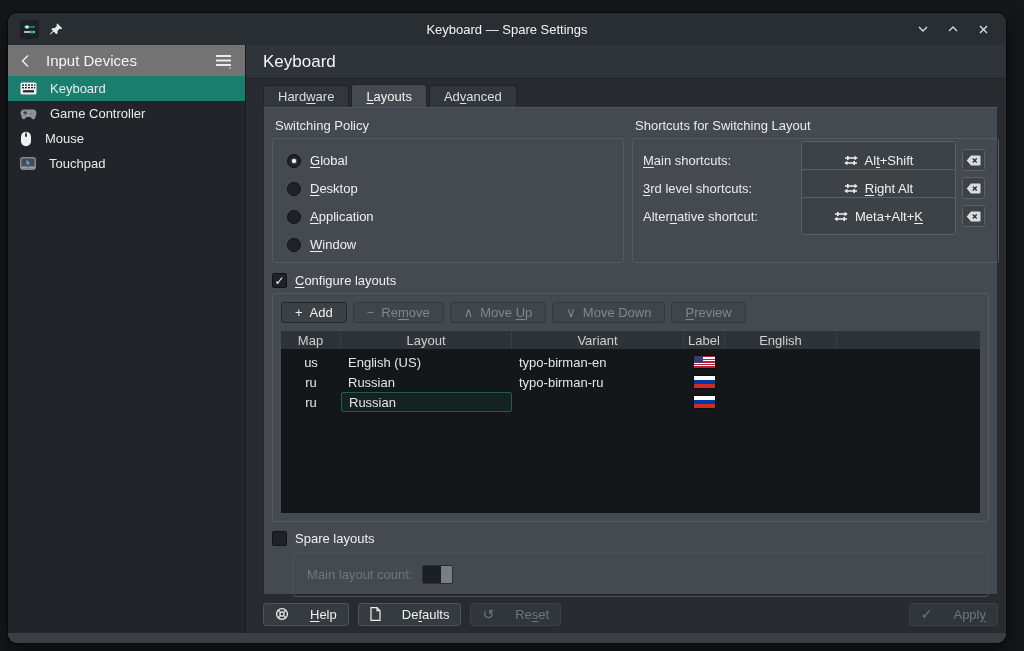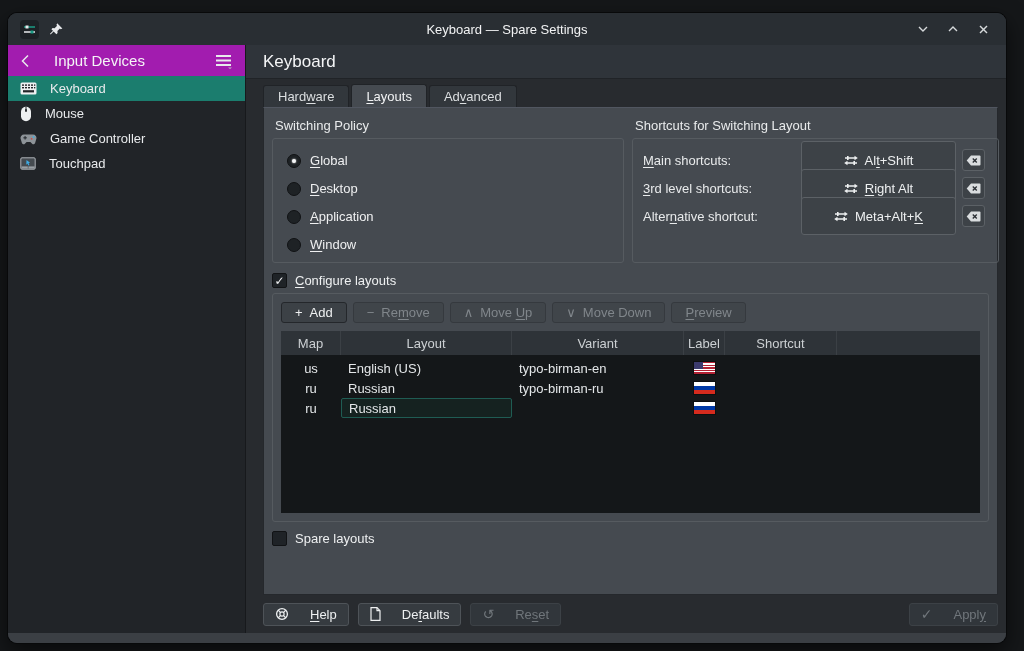--- a/index.html
+++ b/index.html
@@ -21,22 +21,22 @@
   .win-title { position:absolute; left:0; right:0; text-align:center; color:#f2f3f4; pointer-events:none; }
   .win-controls { margin-left:auto; display:flex; gap:8px; z-index:2; }
   .win-btn { width:22px; height:22px; display:flex; align-items:center; justify-content:center; border-radius:3px; }
 
   
   .win-body { flex:1 1 auto; display:flex; min-height:0; }
 
   
   .sidebar { width:238px; flex:0 0 238px; background:#212428; border-right:1px solid #17191c;
              display:flex; flex-direction:column; }
-  .sidebar-header { height:31px; background:#a21caf; display:flex; align-items:center;
-                    padding:0 12px; gap:24px; flex:0 0 auto; }
+  .sidebar-header { height:31px; background:#737373; display:flex; align-items:center;
+                    padding:0 12px; gap:16px; flex:0 0 auto; }
   .sidebar-header .hdr-label { font-size:15px; color:#f4f5f6; flex:1; }
   .side-item { height:25px; display:flex; align-items:center; gap:13px; padding:0 12px; color:#e8eaec; }
   .side-item[data-selected="true"] { background:#1b7d6e; }
 
   
   .main { flex:1; display:flex; flex-direction:column; min-width:0; }
   .page-header { height:34px; background:#2f343a; border-bottom:1px solid #202327;
                  display:flex; align-items:center; padding:0 17px; flex:0 0 auto; }
   .page-title { font-size:17px; color:#f4f5f6; }
   .content { flex:1; background:#282b2f; padding:5px 8px 0 17px; display:flex; flex-direction:column; min-height:0; }
@@ -88,21 +88,21 @@
   
   .layouts-box { margin-top:5px; padding:8px; display:flex; flex-direction:column; flex:0 0 auto; }
   .toolbar { display:flex; gap:6px; flex:0 0 auto; }
   .tbtn { height:21px; padding:0 13px; display:flex; align-items:center; gap:7px;
           background:#3c4146; border:1px solid #24272b; border-radius:3px; color:#eef0f1; }
   .tbtn[data-disabled="true"] { background:#40454a; border-color:#35393e; color:#80868b; }
   .tbtn .glyph { font-size:13px; }
 
   
   .table { margin-top:8px; height:182px; display:flex; flex-direction:column; }
-  .thead { display:flex; background:#2e3338; height:24px; color:#ccd0d3; flex:0 0 auto; }
+  .thead { display:flex; background:#2e3338; height:18px; color:#ccd0d3; flex:0 0 auto; }
   .th { display:flex; align-items:center; justify-content:center; border-right:1px solid #3b4045; }
   .th:last-child { border-right:none; }
   .tbody { flex:1; background:#141719; padding-top:3px; color:#e3e6e8; }
   .tr { display:flex; align-items:center; height:20px; }
   .c-map { width:60px; flex:0 0 60px; text-align:center; }
   .c-layout { width:171px; flex:0 0 171px; padding-left:7px; }
   .c-variant { width:172px; flex:0 0 172px; padding-left:7px; }
   .c-label { width:41px; flex:0 0 41px; display:flex; justify-content:center; }
   .c-shortcut { width:112px; flex:0 0 112px; }
   .c-fill { flex:1; }
@@ -207,37 +207,37 @@
                 <rect x="8" y="5" width="2" height="1.4"></rect>
                 <rect x="11" y="5" width="2" height="1.4"></rect>
                 <rect x="14" y="5" width="1.3" height="1.4"></rect>
               <rect x="3" y="8.2" width="11" height="2.2"></rect>
             </g>
           </svg>
           <span>Keyboard</span>
         </div>
 
         <div class="side-item" data-selected="false">
-          <svg width="12" height="16" viewBox="0 0 12 16">
-            <rect x="1" y="0.8" width="10" height="14.4" rx="5" fill="#eef0f1"></rect>
-            <line x1="6" y1="1" x2="6" y2="6" stroke="#222528" stroke-width="1"></line>
-            <rect x="5.1" y="3" width="1.8" height="2.6" rx="0.9" fill="#222528"></rect>
-          </svg>
-          <span>Mouse</span>
-        </div>
-
-        <div class="side-item" data-selected="false">
           <svg width="17" height="12" viewBox="0 0 17 12">
             <path d="M4 1.5 h9 a3.5 3.5 0 0 1 3.3 4.6 l-1.2 4a1.8 1.8 0 0 1-3 .7 L10.4 9 H6.6 L4.9 10.8 a1.8 1.8 0 0 1-3-.7 l-1.2-4 A3.5 3.5 0 0 1 4 1.5z" fill="#8d9398"></path>
             <rect x="3.4" y="4.2" width="3.4" height="1.2" fill="#2c3136"></rect>
             <rect x="4.5" y="3.1" width="1.2" height="3.4" fill="#2c3136"></rect>
             <circle cx="11.6" cy="5.8" r="0.9" fill="#c94b4b"></circle>
             <circle cx="13.6" cy="3.9" r="0.9" fill="#3daee9"></circle>
           </svg>
           <span>Game Controller</span>
+        </div>
+
+        <div class="side-item" data-selected="false">
+          <svg width="12" height="16" viewBox="0 0 12 16">
+            <rect x="1" y="0.8" width="10" height="14.4" rx="5" fill="#eef0f1"></rect>
+            <line x1="6" y1="1" x2="6" y2="6" stroke="#222528" stroke-width="1"></line>
+            <rect x="5.1" y="3" width="1.8" height="2.6" rx="0.9" fill="#222528"></rect>
+          </svg>
+          <span>Mouse</span>
         </div>
 
         <div class="side-item" data-selected="false">
           <svg width="16" height="13" viewBox="0 0 16 13">
             <rect x="0.8" y="0.8" width="14.4" height="11.4" rx="1.2" fill="#454b50" stroke="#aeb3b7" stroke-width="1"></rect>
             <rect x="1.5" y="9.4" width="6.3" height="2.2" fill="#9aa0a5"></rect>
             <rect x="8.4" y="9.4" width="6.3" height="2.2" fill="#9aa0a5"></rect>
             <path d="M6.5 3 l3.6 2.8 -1.6 .3 .9 2 -1 .5 -.9-2 -1.2 1.2z" fill="#3daee9"></path>
           </svg>
           <span>Touchpad</span>
@@ -380,21 +380,21 @@
                   <span><u>P</u>review</span>
                 </div>
               </div>
 
               <div class="table">
                 <div class="thead">
                   <div class="th c-map">Map</div>
                   <div class="th c-layout" style="justify-content:center;padding-left:0">Layout</div>
                   <div class="th c-variant" style="justify-content:center;padding-left:0">Variant</div>
                   <div class="th c-label">Label</div>
-                  <div class="th c-shortcut" style="justify-content:center">Shortcut</div>
+                  <div class="th c-shortcut" style="justify-content:center">English</div>
                   <div class="th c-fill"></div>
                 </div>
                 <div class="tbody">
                   <div class="tr">
                     <div class="c-map">us</div>
                     <div class="c-layout" data-focused="false">English (US)</div>
                     <div class="c-variant">typo-birman-en</div>
                     <div class="c-label">
                       <span class="flag" data-flag="us"></span>
                     </div>
@@ -423,20 +423,27 @@
                   </div>
                 </div>
               </div>
             </div>
 
             <div class="chk-row" style="margin-top:9px">
               <span class="checkbox" data-checked="false"></span>
               <span class="lbl">Spare layouts</span>
             </div>
 
+            <div class="spare-group">
+              <span class="disabled-text">Main layout count:</span>
+              <div class="spinbox">
+                <div class="spin-edit"></div>
+                <div class="spin-btns"></div>
+              </div>
+            </div>
           </div>
 
           <div class="footer">
             <div class="fbtn" data-disabled="false">
               <svg width="14" height="14" viewBox="0 0 14 14">
                 <circle cx="7" cy="7" r="5.4" fill="none" stroke="#eef0f1" stroke-width="1.3"></circle>
                 <circle cx="7" cy="7" r="2.1" fill="none" stroke="#eef0f1" stroke-width="1.2"></circle>
                 <line x1="3.2" y1="3.2" x2="5.4" y2="5.4" stroke="#eef0f1" stroke-width="1.2"></line>
                 <line x1="10.8" y1="3.2" x2="8.6" y2="5.4" stroke="#eef0f1" stroke-width="1.2"></line>
                 <line x1="3.2" y1="10.8" x2="5.4" y2="8.6" stroke="#eef0f1" stroke-width="1.2"></line>

